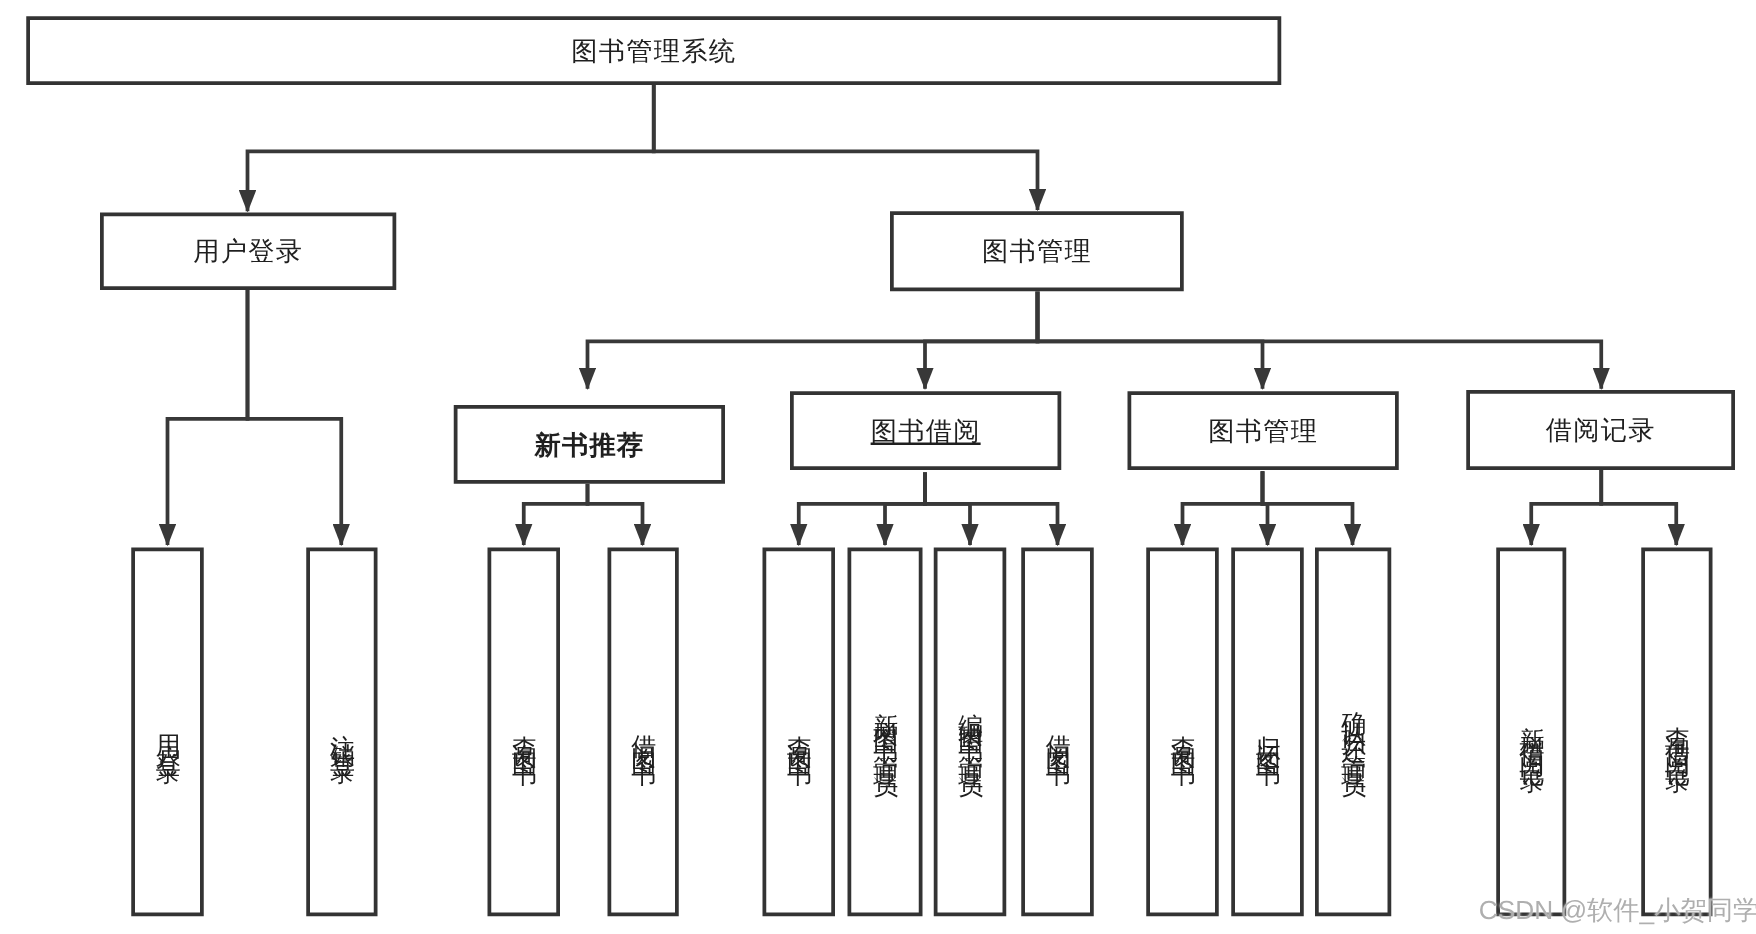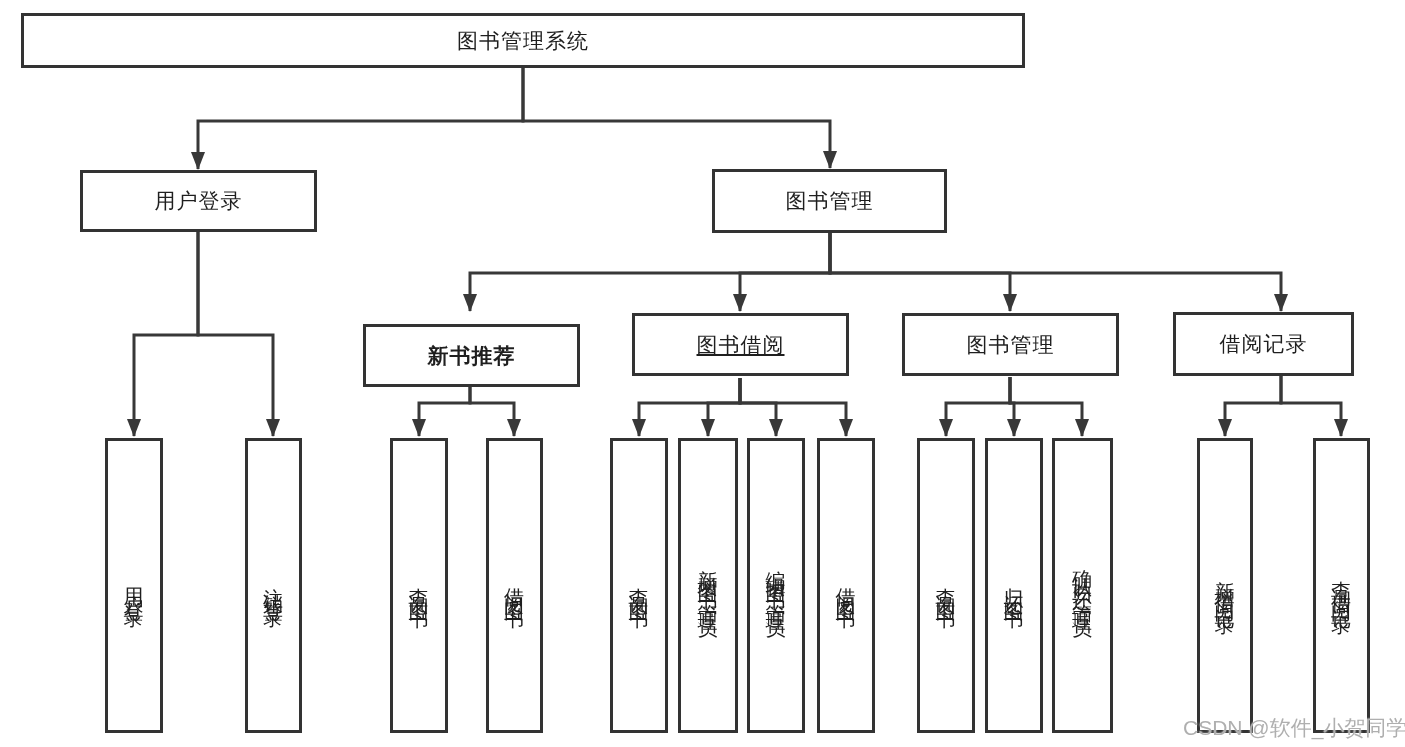--- a/index.html
+++ b/index.html
@@ -89,21 +89,21 @@
 
   <div class="hbox" style="left:363px;top:324px;width:217px;height:63px;font-weight:bold;">
     <span>新书推荐</span>
   </div>
   <div class="hbox" style="left:632px;top:313px;width:217px;height:63px;text-decoration:underline;">
     <span>图书借阅</span>
   </div>
   <div class="hbox" style="left:902px;top:313px;width:217px;height:63px;">
     <span>图书管理</span>
   </div>
-  <div class="hbox" style="left:1173px;top:312px;width:181px;height:64px;">
+  <div class="hbox" style="left:1173px;top:312px;width:215px;height:64px;">
     <span>借阅记录</span>
   </div>
 
   <div class="vbox" style="left:105px;width:58px;">
     <span class="vlabel">用户登录</span>
   </div>
   <div class="vbox" style="left:245px;width:57px;">
     <span class="vlabel">注销登录</span>
   </div>
 

